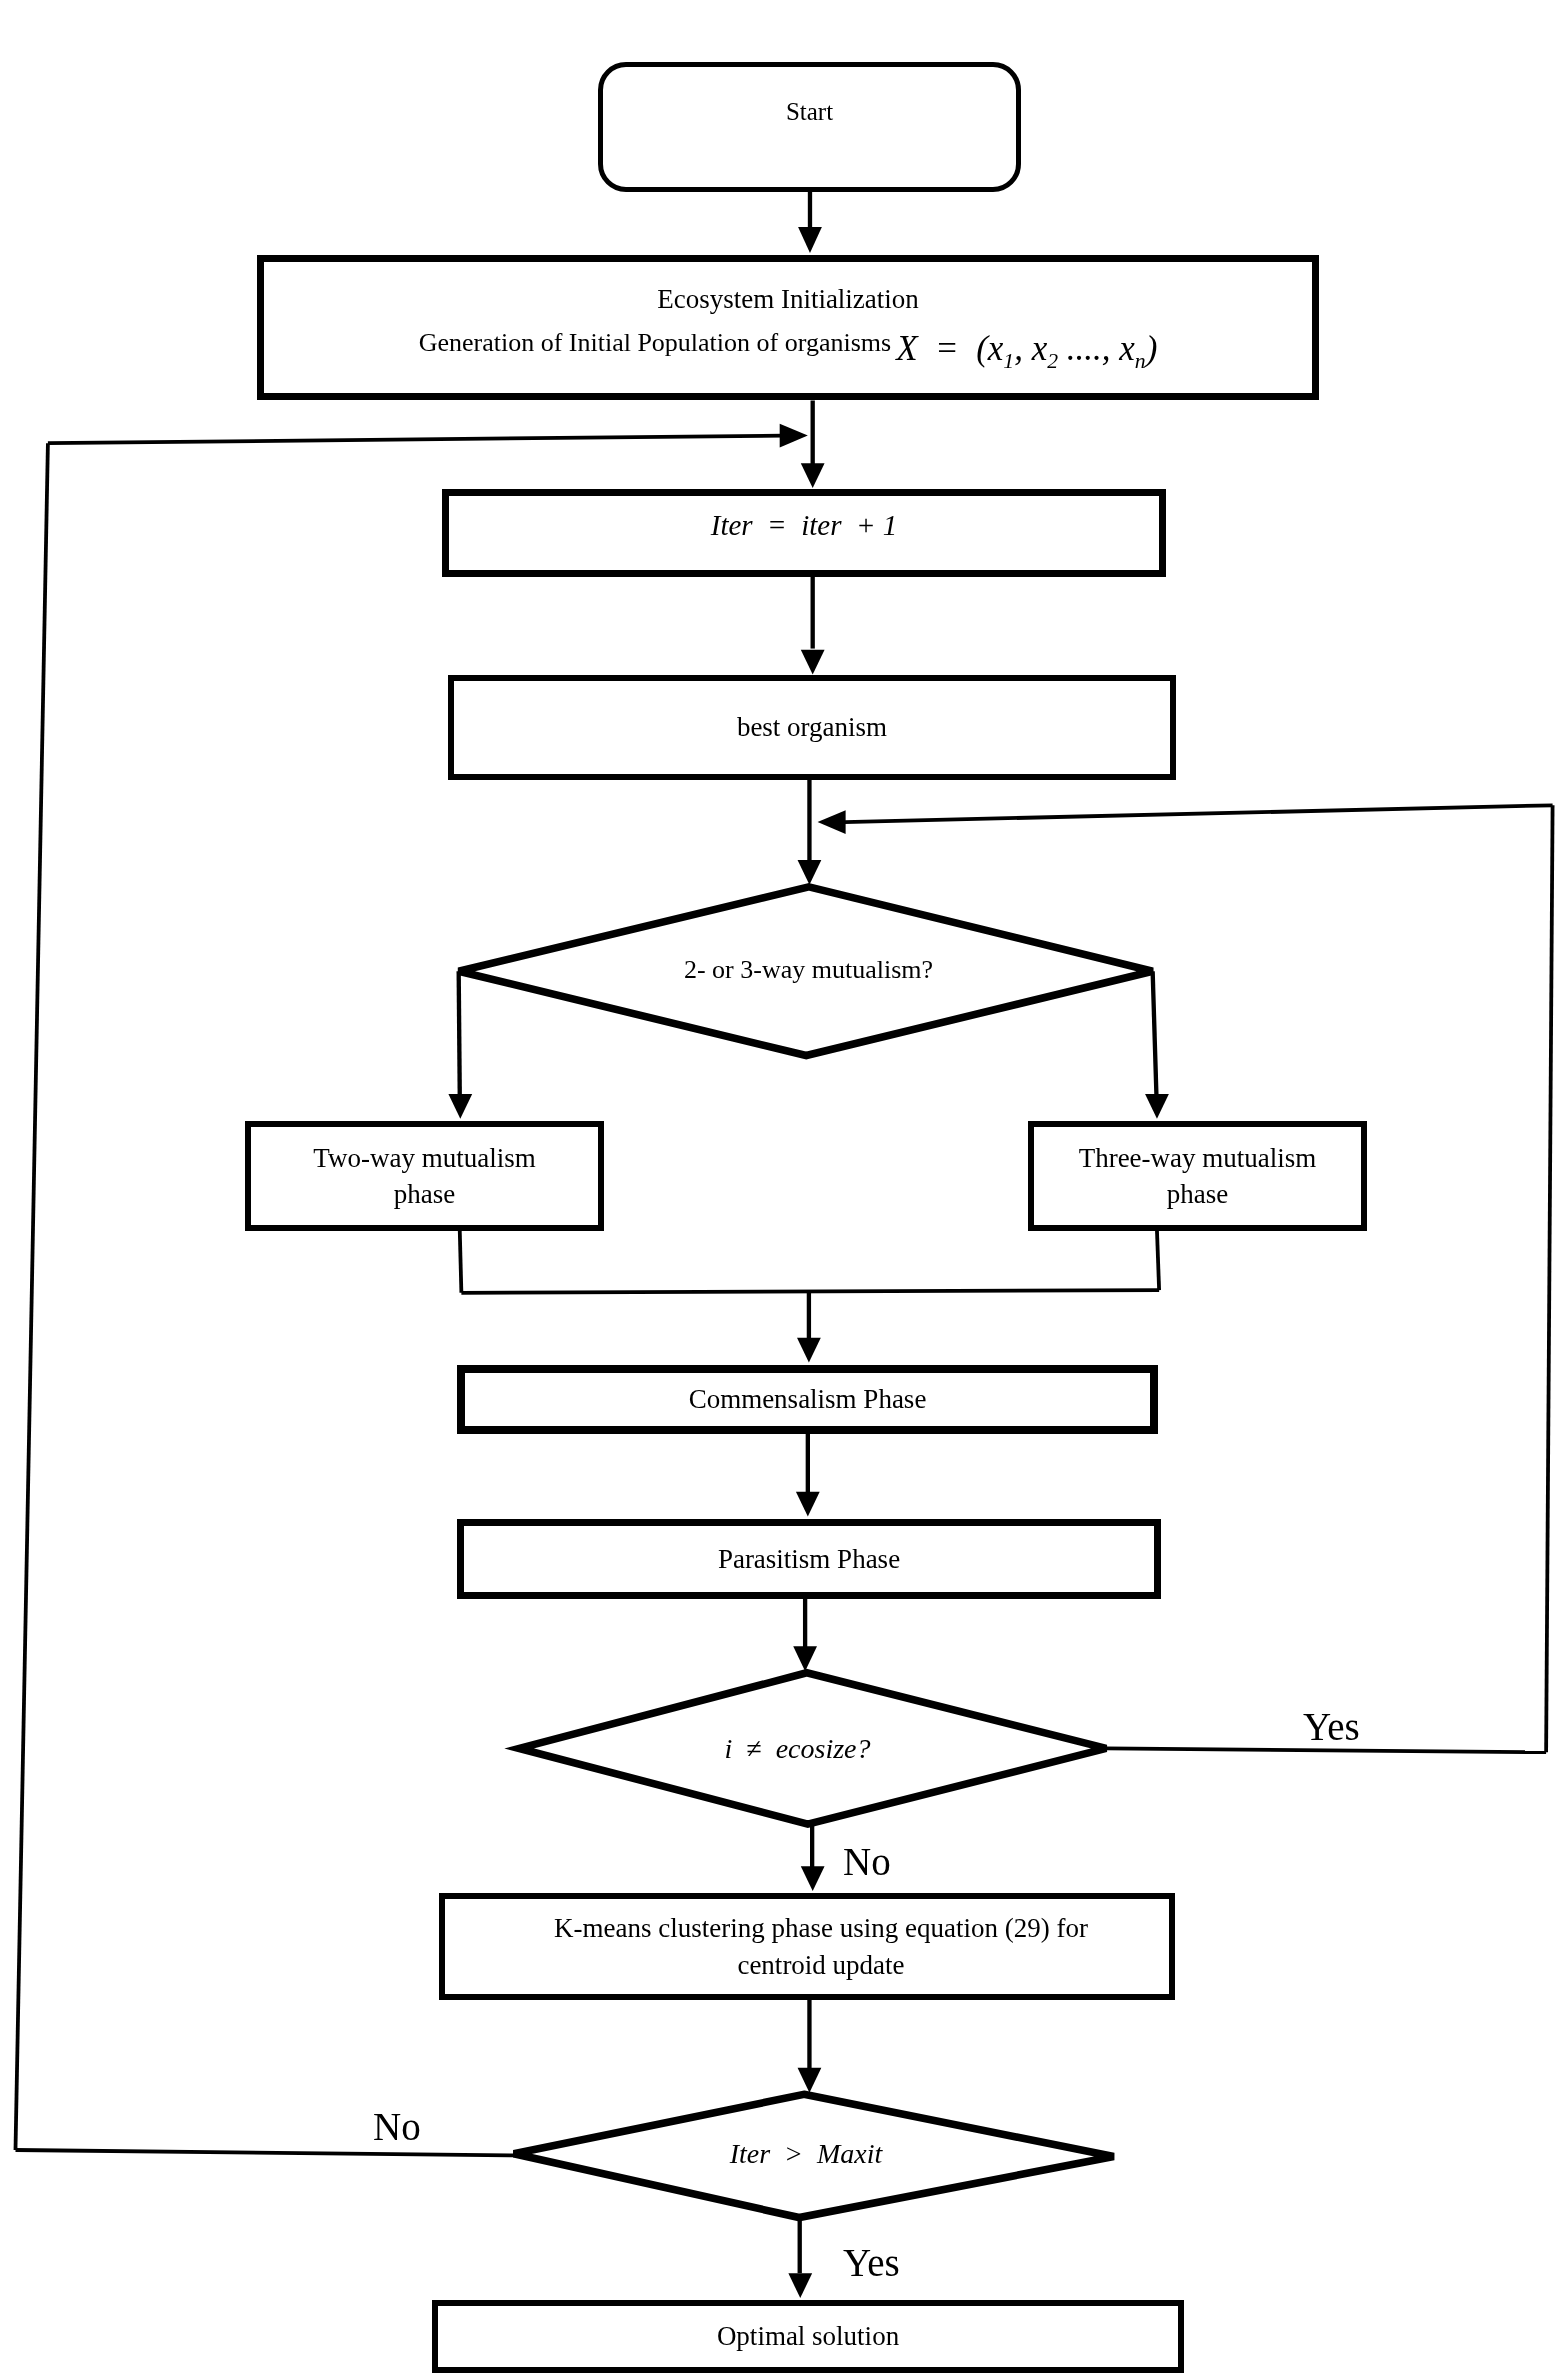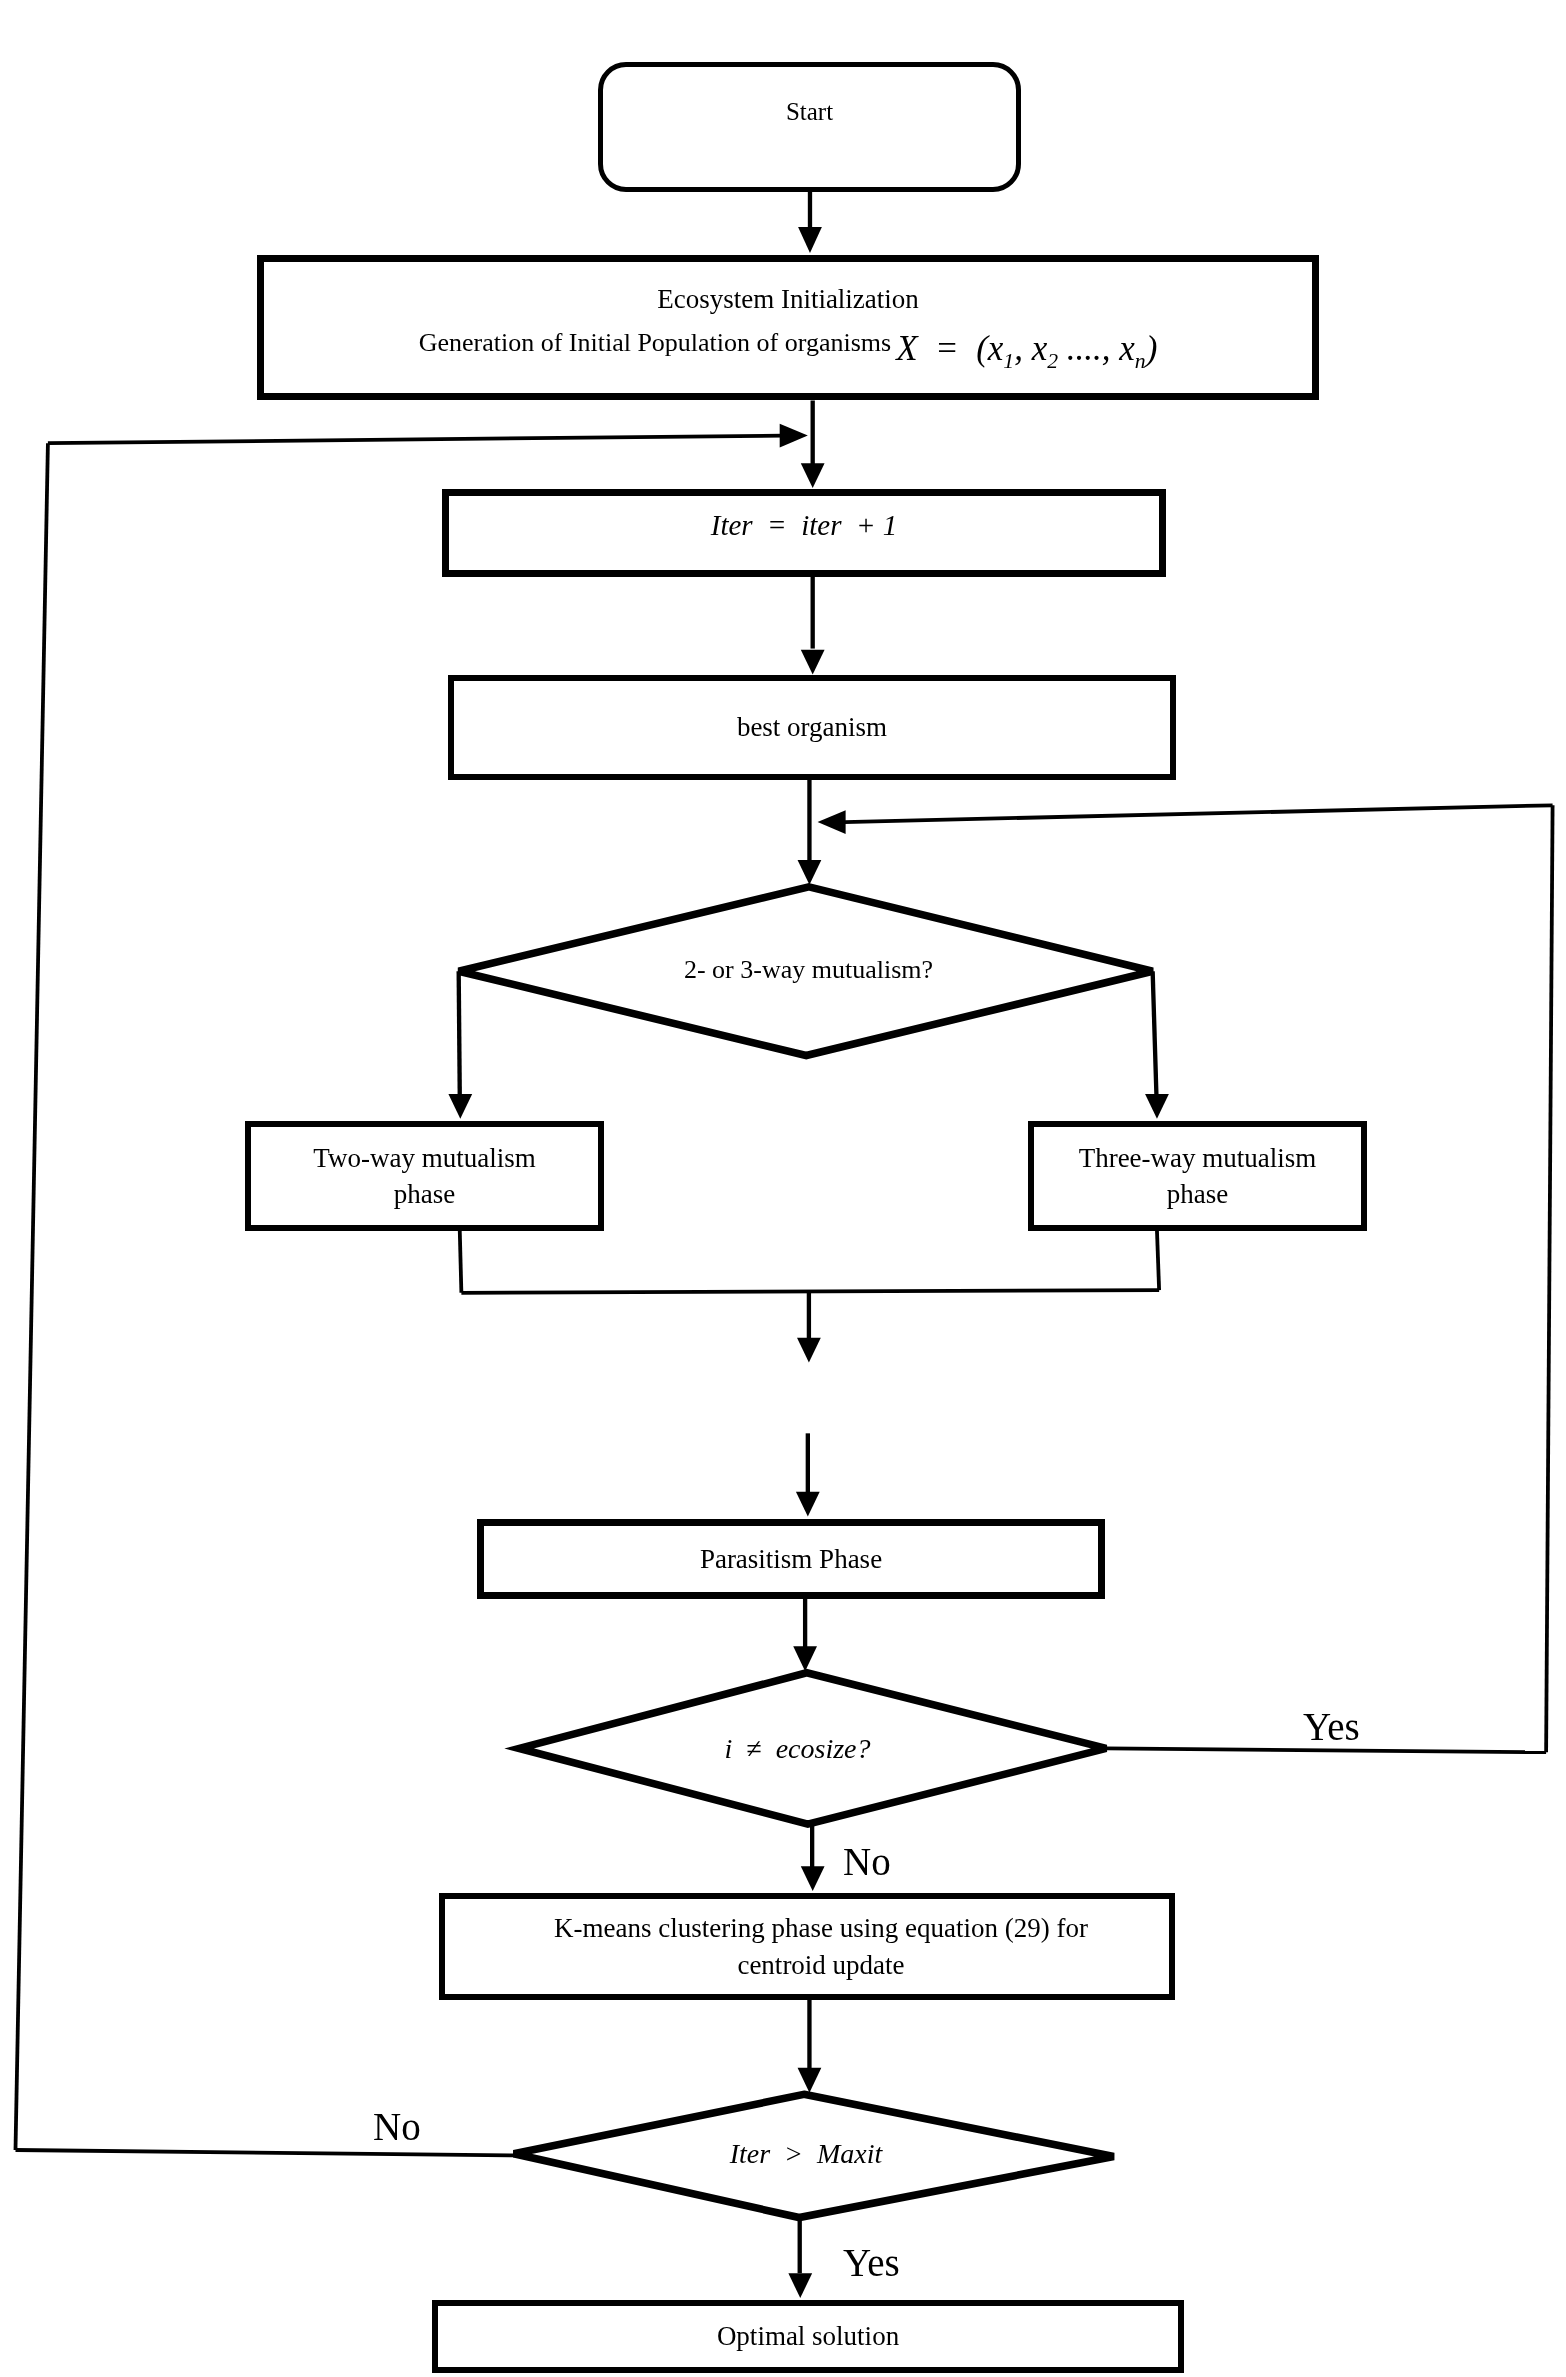--- a/index.html
+++ b/index.html
@@ -156,22 +156,25 @@
   <div class="node" style="left:245px; top:1121px; width:359px; height:110px;">
     <div>Two-way mutualism</div>
     <div>phase</div>
   </div>
 
   <div class="node" style="left:1028px; top:1121px; width:339px; height:110px;text-align:center;">
     <div>Three-way mutualism</div>
     <div>phase</div>
   </div>
 
+  <div class="node" style="left:457px; top:1365px; width:701px; height:69px; border-width:8px;">
+    <span>Commensalism Phase</span>
+  </div>
 
-  <div class="node" style="left:457px; top:1519px; width:628px; height:80px; border-width:7px;margin-left:20px;">
+  <div class="node" style="left:457px; top:1519px; width:704px; height:80px; border-width:7px;">
     <span>Parasitism Phase</span>
   </div>
 
   <div class="dlabel decision-math math" style="left:527px; top:1681px; width:541px; height:135px;">
     <span>i  ≠  ecosize?</span>
   </div>
 
   <div class="node" style="left:439px; top:1893px; width:736px; height:107px;padding-left:28px;">
     <div>K-means clustering phase using equation (29) for</div>
     <div>centroid update</div>

